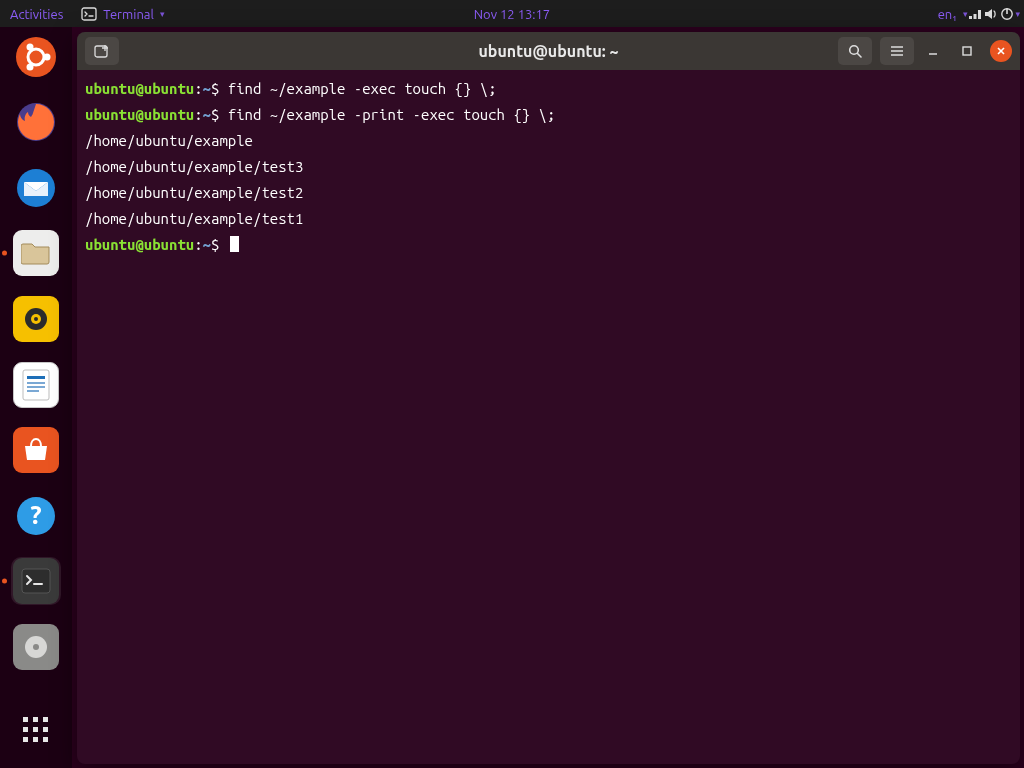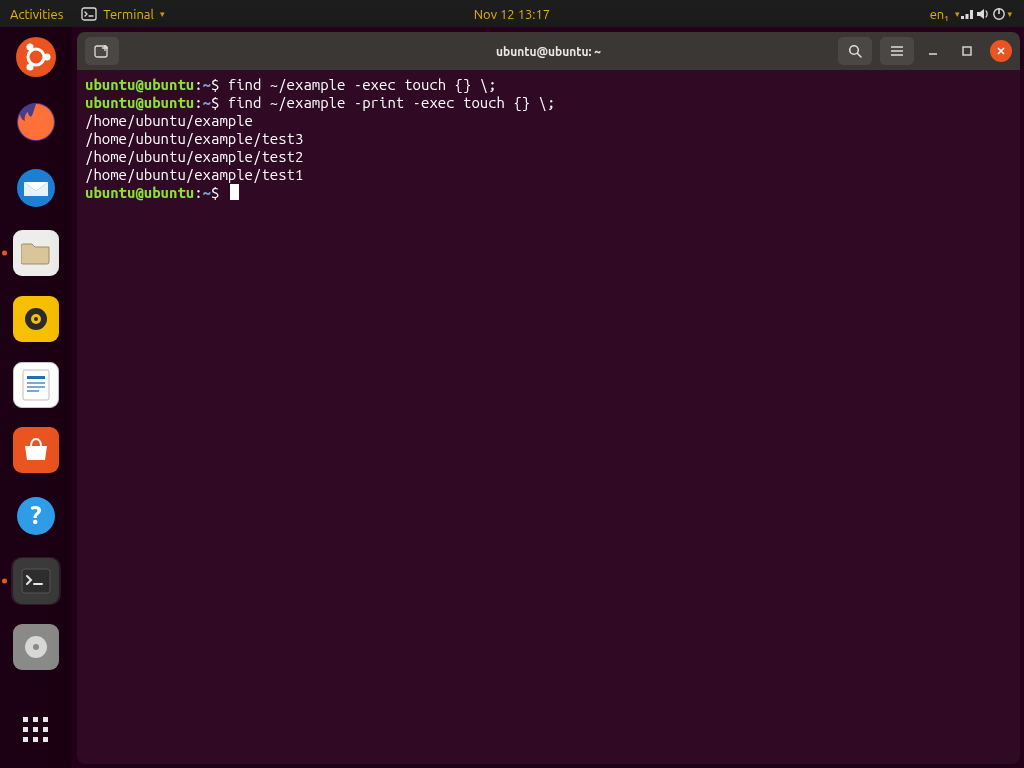--- a/index.html
+++ b/index.html
@@ -1,47 +1,47 @@
 <!DOCTYPE html>
 <html><head>
 <meta charset="utf-8">
 <style>
   * { margin: 0; padding: 0; box-sizing: border-box; }
   html, body { width: 1024px; height: 768px; overflow: hidden; font-family: "Ubuntu", "Noto Sans", sans-serif; background: #2c001e; }
 
   
-  .topbar { position: absolute; top: 0; left: 0; right: 0; height: 27px; background: #1d1d1d; color: #eab308; display: flex; align-items: center; font-size: 13px; }
+  .topbar { position: absolute; top: 0; left: 0; right: 0; height: 27px; background: #1d1d1d; color: #8b5cf6; display: flex; align-items: center; font-size: 13px; }
   .topbar-left { display: flex; align-items: center; gap: 18px; padding-left: 10px; }
   .topbar-item { display: flex; align-items: center; gap: 6px; cursor: pointer; }
   .topbar-center { position: absolute; left: 50%; transform: translateX(-50%); }
-  .topbar-right { margin-left: auto; display: flex; align-items: center; padding-right: 12px; }
+  .topbar-right { margin-left: auto; display: flex; align-items: center; padding-right: 4px; }
   .topbar .tri { font-size: 9px; opacity: .85; }
   .topbar svg { display: block; }
 
   
   .dock { position: absolute; top: 27px; left: 0; bottom: 0; width: 72px; background: rgba(0,0,0,.35); display: flex; flex-direction: column; align-items: center; padding-top: 6px; gap: 18px; }
   .dock-item { width: 50px; height: 50px; border-radius: 10px; display: flex; align-items: center; justify-content: center; position: relative; cursor: pointer; }
   .dock-item.running::before { content: ""; position: absolute; left: -9px; top: 50%; transform: translateY(-50%); width: 5px; height: 5px; border-radius: 50%; background: #e95420; }
   .dock-item.active { background: rgba(255,255,255,.09); }
   .dock-spacer { flex: 1; }
   .dock-apps { margin-bottom: 14px; }
 
   
   .window { position: absolute; top: 32px; left: 77px; right: 4px; bottom: 4px; border-radius: 8px; overflow: hidden; background: #300a24; box-shadow: 0 6px 24px rgba(0,0,0,.5); display: flex; flex-direction: column; }
   .titlebar { height: 38px; background: #3b3734; display: flex; align-items: center; padding: 0 8px; gap: 8px; color: #ddd; }
-  .titlebar .title { position: absolute; left: 50%; transform: translateX(-50%); font-size: 12px; font-weight: 600; color: #eaeaea; }
+  .titlebar .title { position: absolute; left: 50%; transform: translateX(-50%); font-size: 16px; font-weight: 600; color: #eaeaea; }
   .headerbtn { width: 34px; height: 28px; border-radius: 5px; background: #4b4744; display: flex; align-items: center; justify-content: center; cursor: pointer; }
   .headerbtn svg { display: block; }
   .winctrls { margin-left: auto; display: flex; gap: 12px; align-items: center; }
   .winbtn { width: 22px; height: 22px; border-radius: 50%; display: flex; align-items: center; justify-content: center; cursor: pointer; }
   .winbtn.min, .winbtn.max { background: transparent; }
   .winbtn.close { background: #e95420; }
   .winbtn svg { display:block; }
 
-  .term { flex: 1; padding: 6px 8px; font-family: "Ubuntu Mono","DejaVu Sans Mono",monospace; font-size: 15px; line-height: 18px; color: #fff; white-space: pre; }
+  .term { flex: 1; padding: 6px 8px; font-family: "Ubuntu Mono","DejaVu Sans Mono",monospace; font-size: 15px; line-height: 26px; color: #fff; white-space: pre; }
   .u { color: #8ae234; font-weight: bold; }
   .path { color: #729fcf; font-weight: bold; }
   .cursor { display: inline-block; width: 9px; height: 16px; background: #fff; vertical-align: -2px; margin-left: 2px; }
 
   
   .ico-box { width: 46px; height: 46px; border-radius: 9px; display:flex; align-items:center; justify-content:center; }
 </style>
 </head>
 <body>
 

